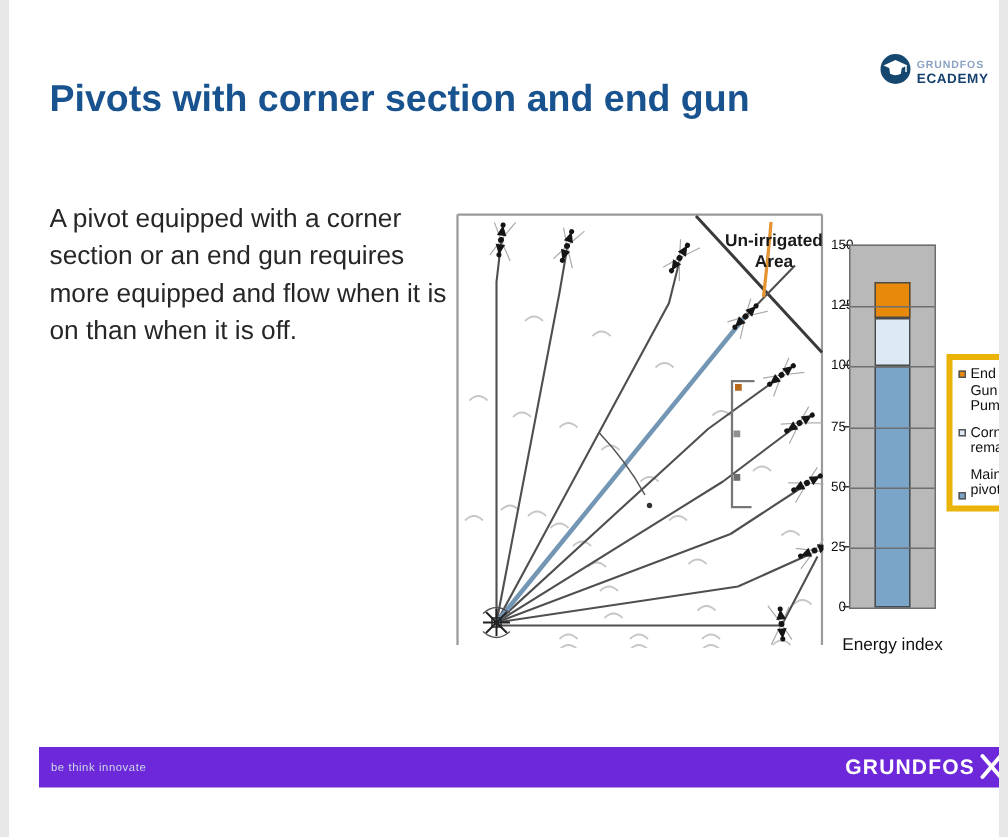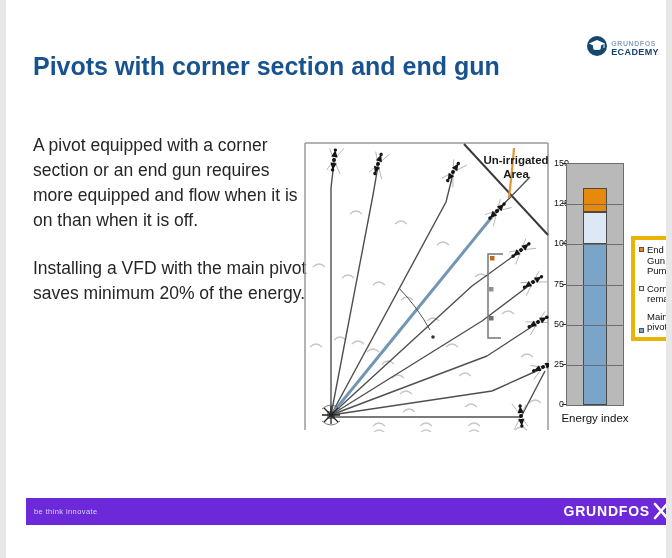--- a/index.html
+++ b/index.html
@@ -26,21 +26,21 @@
 
   
   .chart{position:absolute;left:548px;top:150px;width:124px;height:285px;}
   .plot{position:absolute;left:12px;top:13px;width:58px;height:243px;
         background:#b9b9b9;border:1px solid #6e6e6e;box-sizing:border-box;}
   .gridline{position:absolute;left:0;width:100%;height:1px;background:#6e6e6e;}
   .bar{position:absolute;left:16px;bottom:0;width:24px;height:100%;}
   .seg{position:absolute;left:0;width:100%;border:1px solid #4a4a4a;box-sizing:border-box;}
   .ytick{position:absolute;left:0;width:10px;text-align:right;font-size:9px;color:#111;}
   .ytickmark{position:absolute;left:8px;width:4px;height:1px;background:#333;}
-  .xlabel{position:absolute;left:2px;top:262px;width:78px;text-align:center;
+  .xlabel{position:absolute;left:2px;top:274px;width:78px;text-align:center;
           font-size:11.5px;color:#111;}
   .legend{position:absolute;left:77px;top:86px;width:45px;background:#fff;
           border:4px solid #eab308;padding:5px 3px 4px 4px;box-sizing:border-box;}
   .legend-item{display:flex;gap:3px;margin-bottom:7px;font-size:9.5px;line-height:10.5px;color:#111;}
   .legend-item:last-child{margin-bottom:0;align-items:flex-end;}
   .lmark{flex:0 0 5px;width:5px;height:5px;margin-top:2px;border:1px solid #555;box-sizing:border-box;}
 
   
   .footer{position:absolute;left:20px;top:498px;width:652px;height:27px;background:#1c5081;}
   .tagline{position:absolute;left:8px;top:9px;font-size:7.5px;color:#cfdbe8;letter-spacing:.4px;}
@@ -65,21 +65,20 @@
       </svg>
     </span>
     <span class="wordstack">
       <span class="w1">GRUNDFOS</span>
       <span class="w2">ECADEMY</span>
     </span>
   </div>
 
   <div class="bodytext">
     <p>A pivot equipped with a corner section or an end gun requires more equipped and flow when  it is on than when it is off.</p>
-    <p>Installing a VFD with the main pivot  saves minimum 20% of the energy.</p>
   </div>
 
   <div class="diagram">
     <svg width="245" height="292" viewBox="0 0 245 292">
       <defs>
         <g id="bt">
           <path d="M-13,8 L0,0 L13,8 M-11,-6 L0,0 L11,-6" stroke="#aaaaaa" stroke-width="0.8" fill="none"></path>
           <path d="M-10,0 L-3,-3.2 L-3,3.2 Z" fill="#151515"></path>
           <path d="M10,0 L3,-3.2 L3,3.2 Z" fill="#151515"></path>
           <circle cx="-10" cy="0" r="1.7" fill="#151515"></circle>

